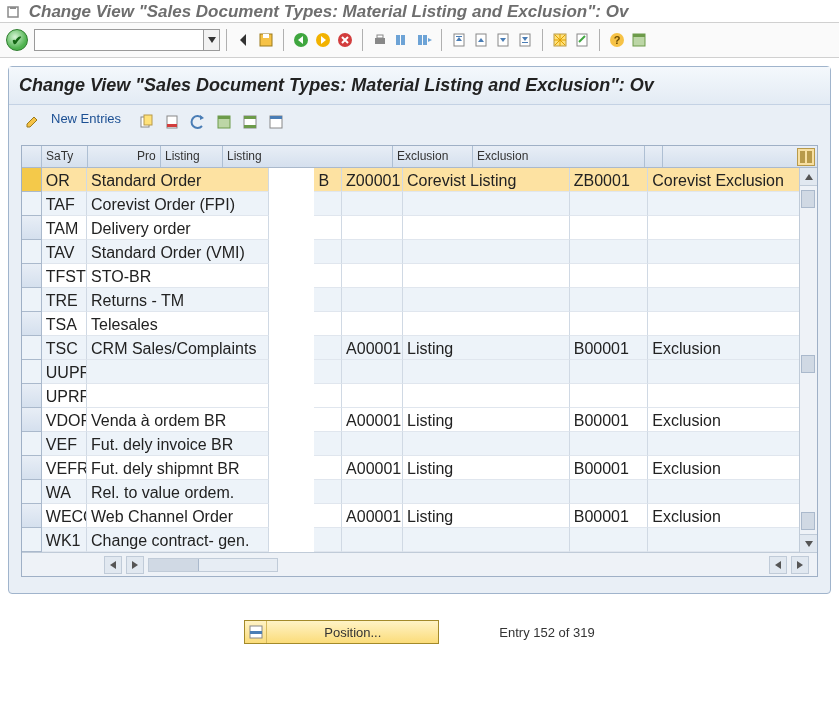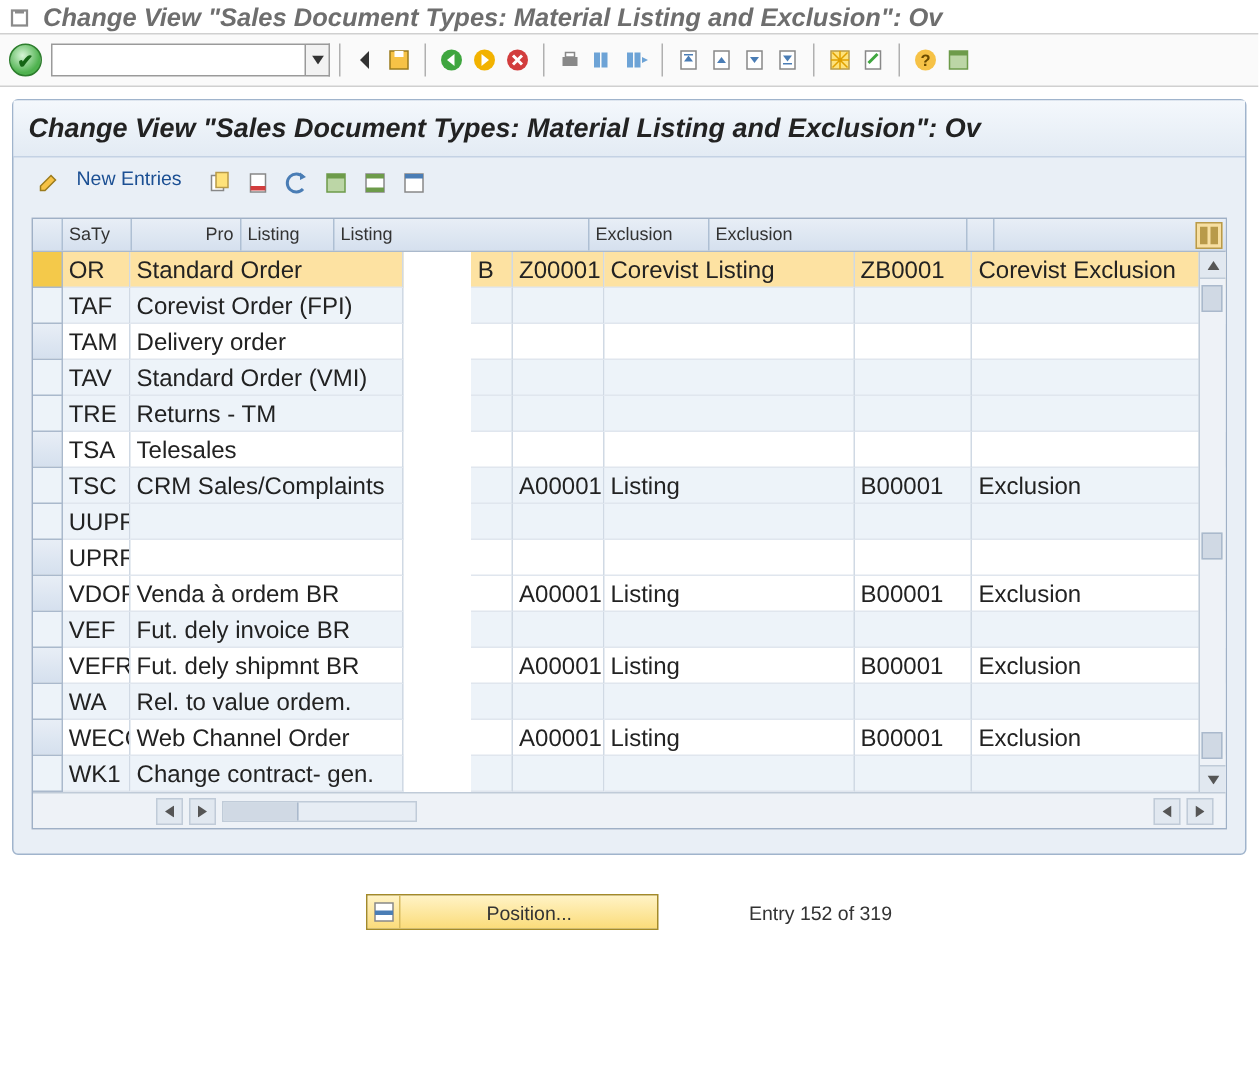--- a/index.html
+++ b/index.html
@@ -279,20 +279,30 @@
         <div class="grow row-alt">
           <div class="gc c-sel sel-handle"></div>
           <div class="gc c-saty">TAV</div>
           <div class="gc c-sdt">Standard Order (VMI)</div>
           <div class="gc c-pro"></div>
           <div class="gc c-list"></div>
           <div class="gc c-listd"></div>
           <div class="gc c-exc"></div>
           <div class="gc c-excd"></div>
         </div>
+        <div class="grow">
+          <div class="gc c-sel sel-handle"></div>
+          <div class="gc c-saty">TFST</div>
+          <div class="gc c-sdt">STO-BR</div>
+          <div class="gc c-pro"></div>
+          <div class="gc c-list"></div>
+          <div class="gc c-listd"></div>
+          <div class="gc c-exc"></div>
+          <div class="gc c-excd"></div>
+        </div>
         <div class="grow row-alt">
           <div class="gc c-sel sel-handle"></div>
           <div class="gc c-saty">TRE</div>
           <div class="gc c-sdt">Returns - TM</div>
           <div class="gc c-pro"></div>
           <div class="gc c-list"></div>
           <div class="gc c-listd"></div>
           <div class="gc c-exc"></div>
           <div class="gc c-excd"></div>
         </div>

